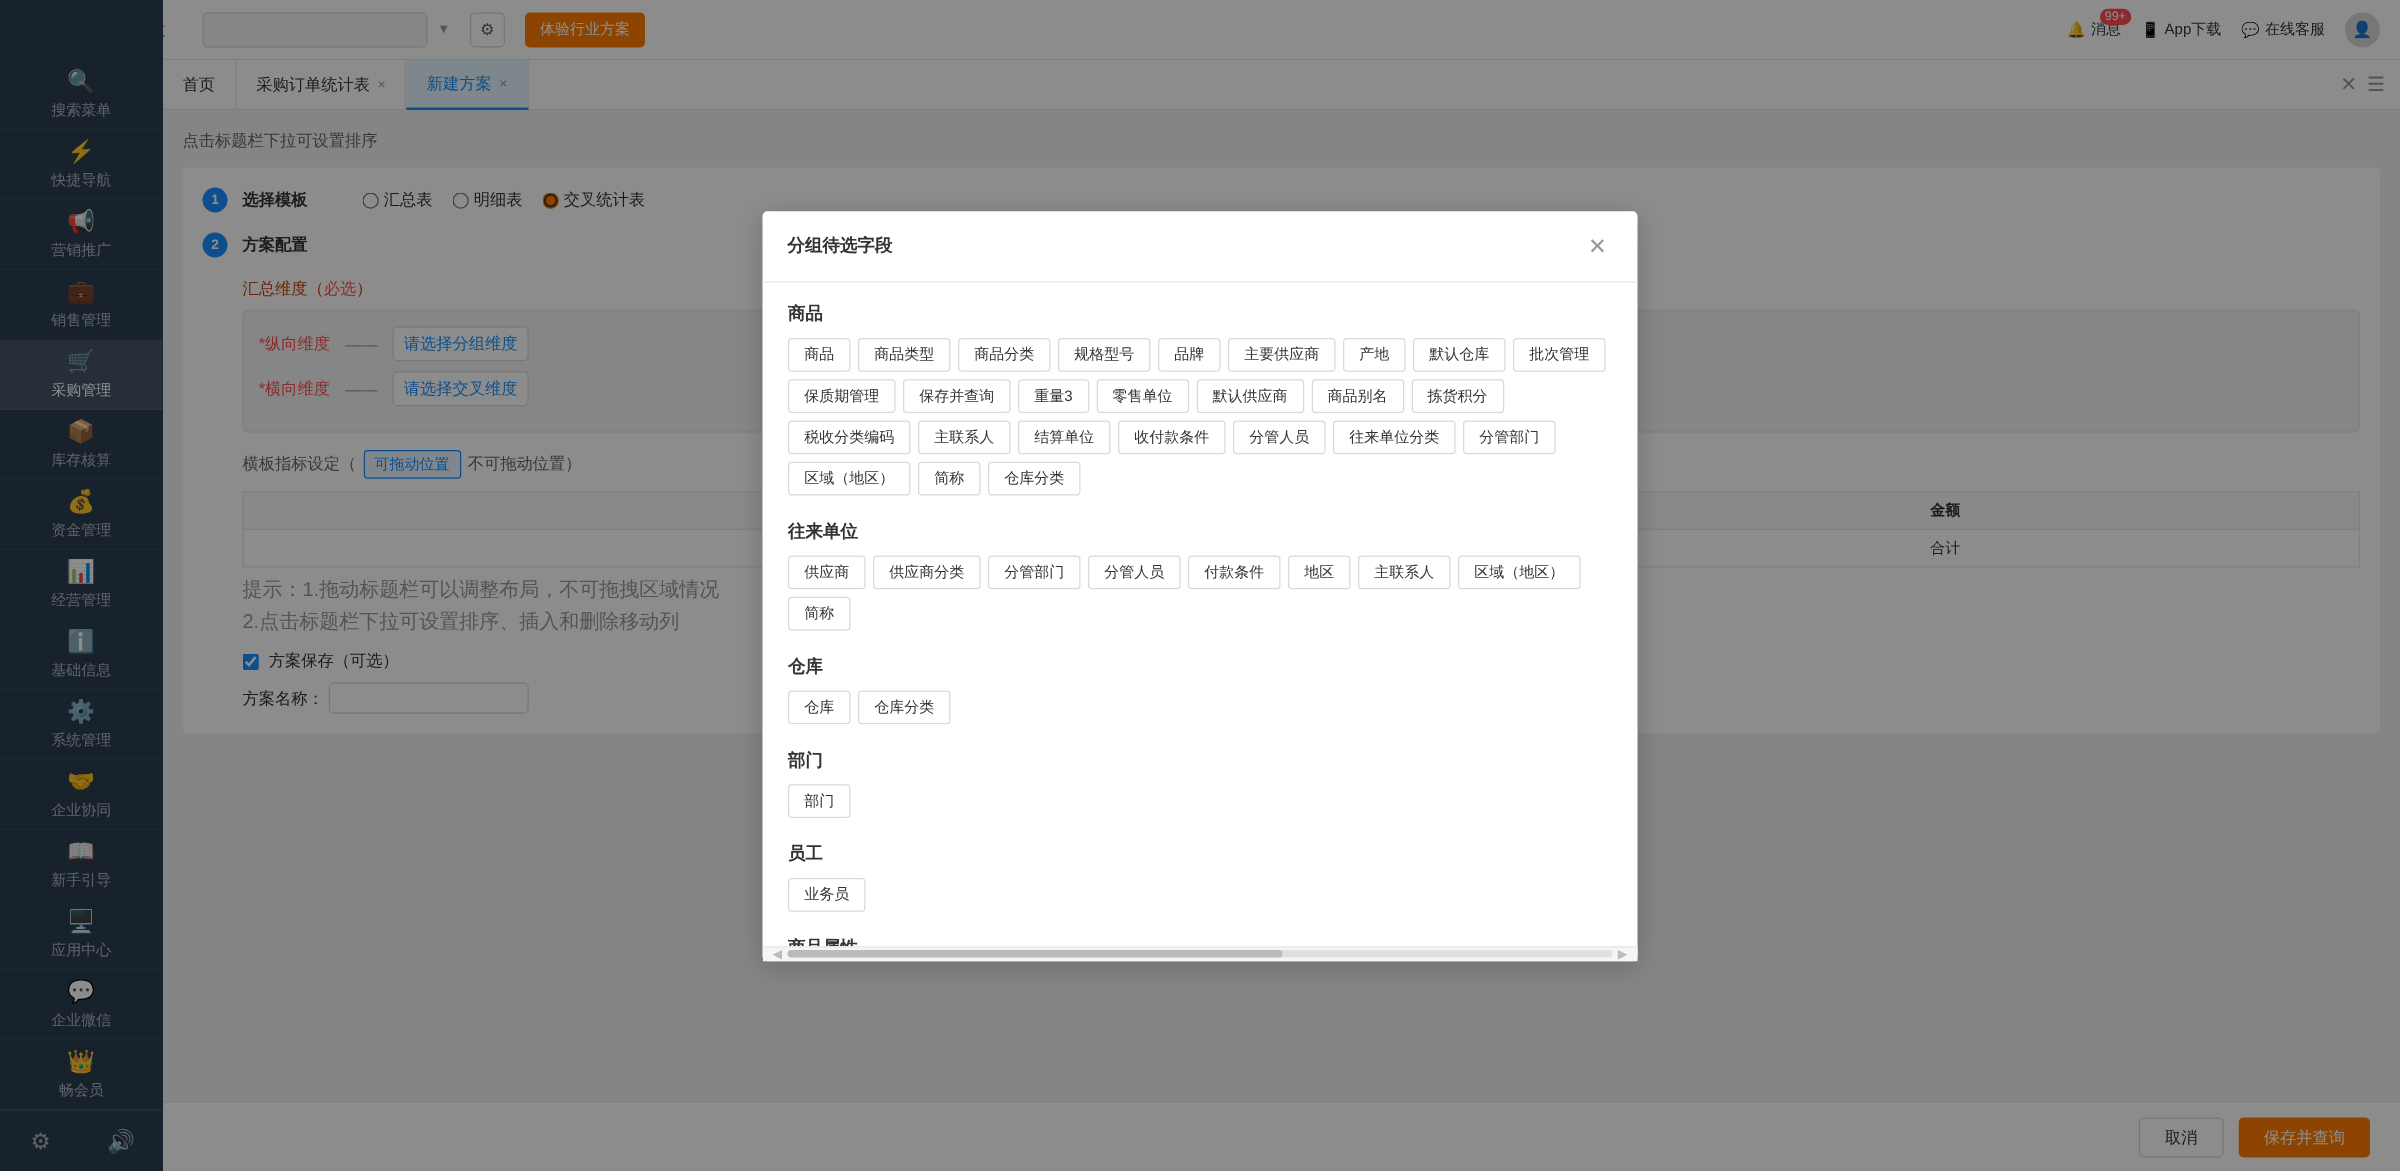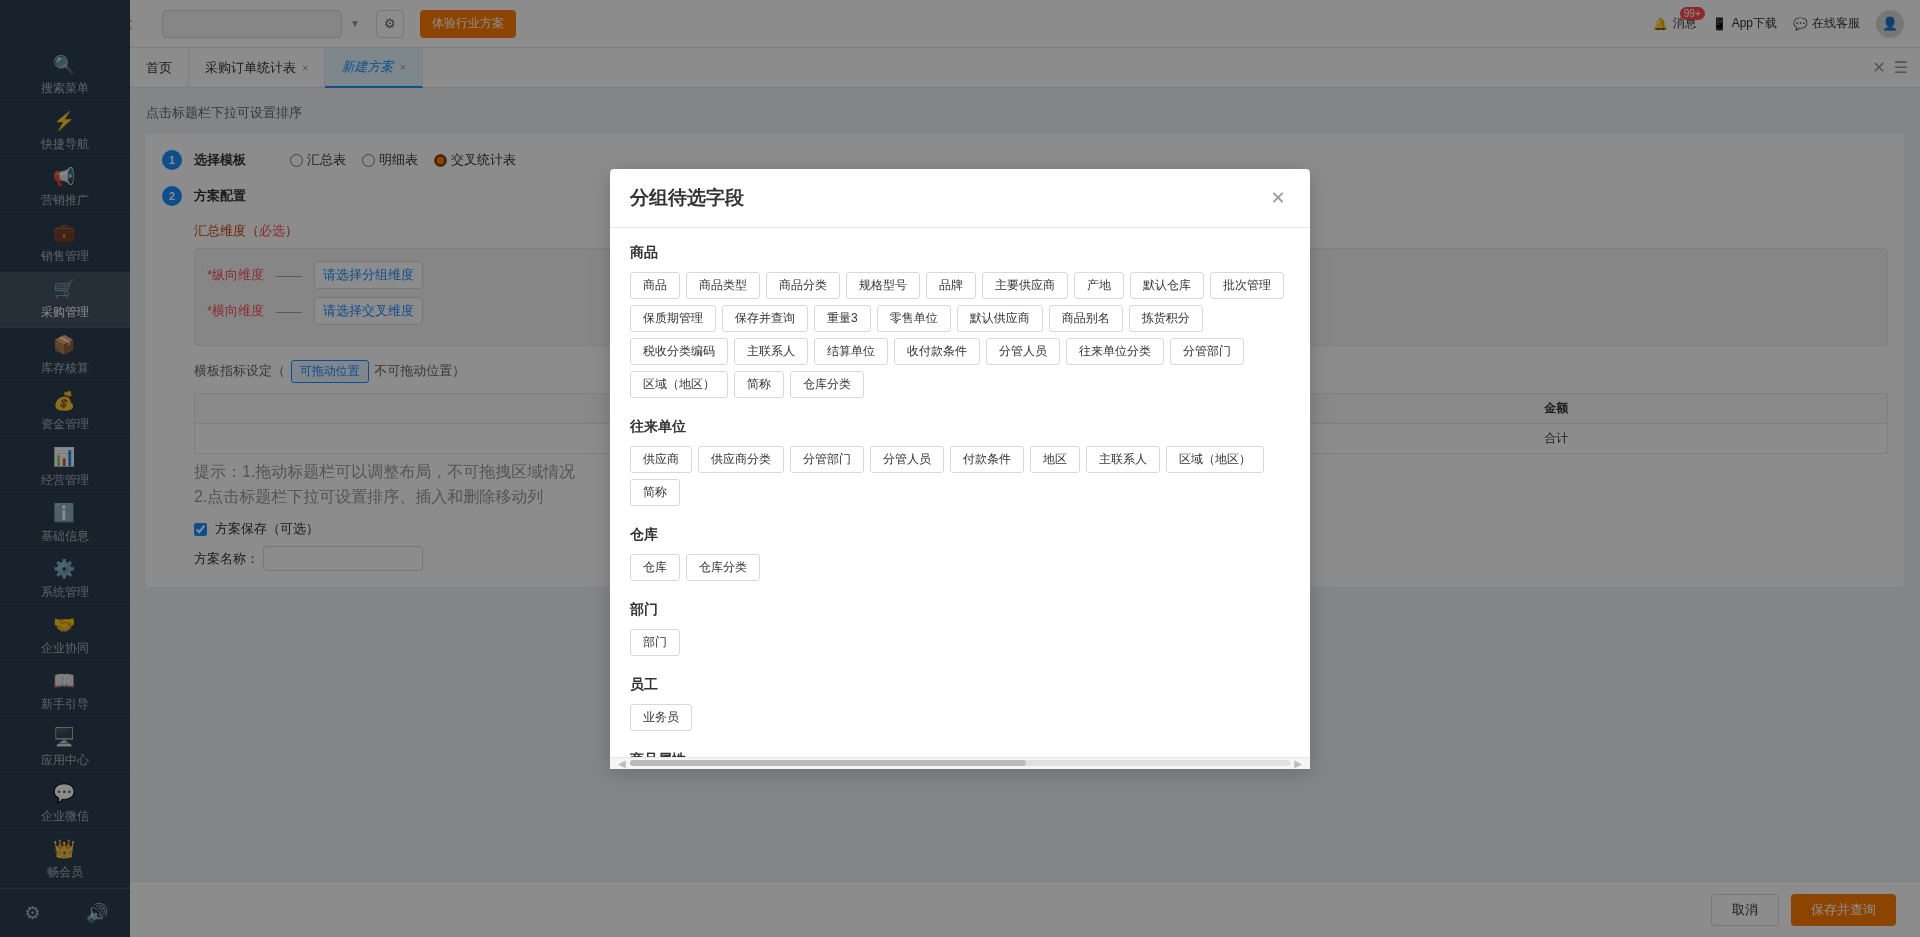--- a/index.html
+++ b/index.html
@@ -99,21 +99,20 @@
       display: flex; align-items: center; gap: 6px;
       cursor: pointer; font-size: 13px;
       border-right: 1px solid #e8e8e8;
       color: #333;
       white-space: nowrap;
     }
     .tab-item.active {
       background: #e6f7ff;
       color: #1890ff;
       border-bottom: 2px solid #1890ff;
-      font-style: italic;
     }
     .tab-close {
       font-size: 11px; color: #999; cursor: pointer;
     }
     .tab-extra {
       margin-left: auto;
       padding: 0 12px;
       display: flex; align-items: center; gap: 8px;
       color: #999; font-size: 16px; cursor: pointer;
     }
@@ -286,21 +285,21 @@
       max-height: 600px;
       display: flex; flex-direction: column;
       box-shadow: 0 4px 24px rgba(0,0,0,0.2);
     }
     .modal-header {
       padding: 16px 20px;
       border-bottom: 1px solid #e8e8e8;
       display: flex; align-items: center; justify-content: space-between;
       flex-shrink: 0;
     }
-    .modal-title { font-size: 19px; font-weight: bold; color: #333; }
+    .modal-title { font-size: 14px; font-weight: bold; color: #333; }
     .modal-close {
       cursor: pointer; font-size: 18px; color: #999;
       width: 24px; height: 24px;
       display: flex; align-items: center; justify-content: center;
     }
     .modal-body {
       flex: 1;
       overflow-y: auto;
       padding: 16px 20px;
     }

